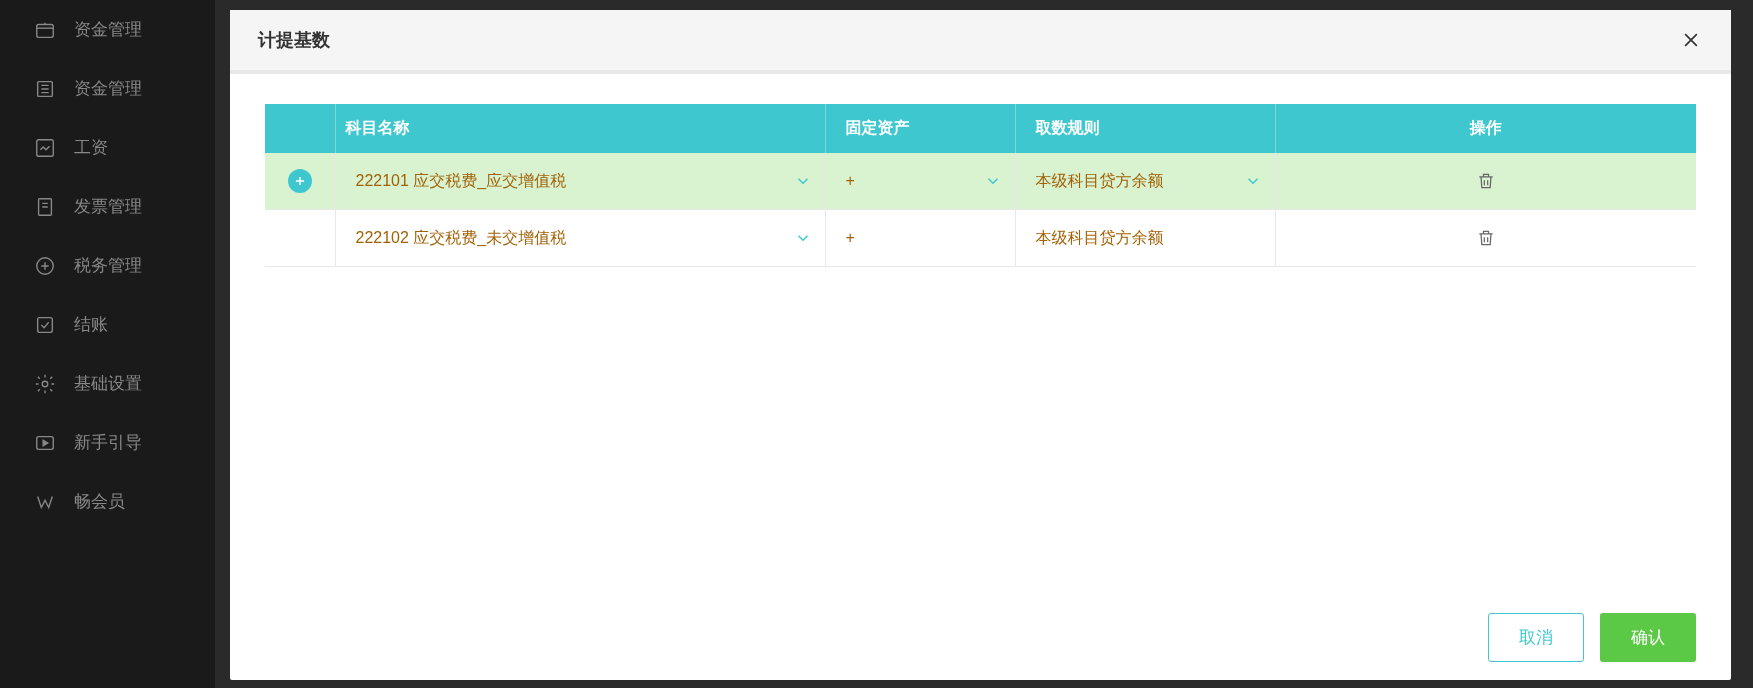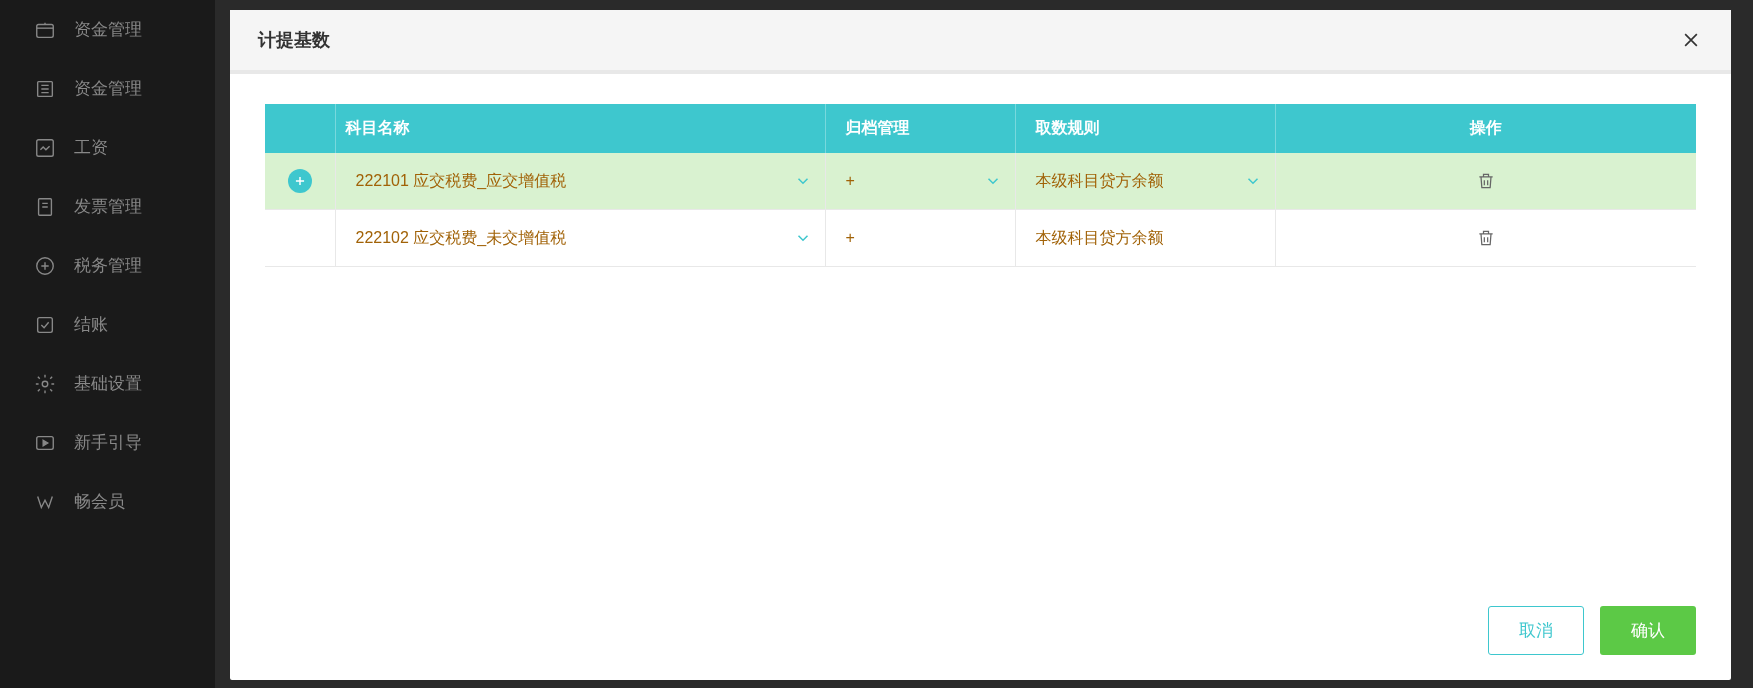--- a/index.html
+++ b/index.html
@@ -240,21 +240,21 @@
     td.col-action-cell {
       text-align: center;
     }
     
     td.col-add-cell {
       text-align: center;
     }
     
     
     .modal-footer {
-      padding: 20px 35px 25px;
+      padding: 20px 35px 18px;
       display: flex;
       justify-content: flex-end;
       gap: 16px;
     }
     
     .btn {
       padding: 12px 30px;
       font-size: 17px;
       border-radius: 3px;
       cursor: pointer;
@@ -370,21 +370,21 @@
         </svg>
     </div>
   </div>
 
   <div class="modal-body">
     <table class="tbl">
       <thead>
         <tr>
           <th class="col-add"></th>
           <th class="col-subject">科目名称</th>
-          <th class="col-op">归档管理</th>
+          <th class="col-op">固定资产</th>
           <th class="col-rule">取数规则</th>
           <th class="col-action">操作</th>
         </tr>
       </thead>
       <tbody id="tbl-body">
           <tr class="highlighted">
             <td class="col-add-cell">
               <div class="add-btn">
                 <svg viewBox="0 0 24 24" width="14" height="14" stroke="#fff" stroke-width="2.5" fill="none">
                   <path d="M12 5v14M5 12h14"></path>

